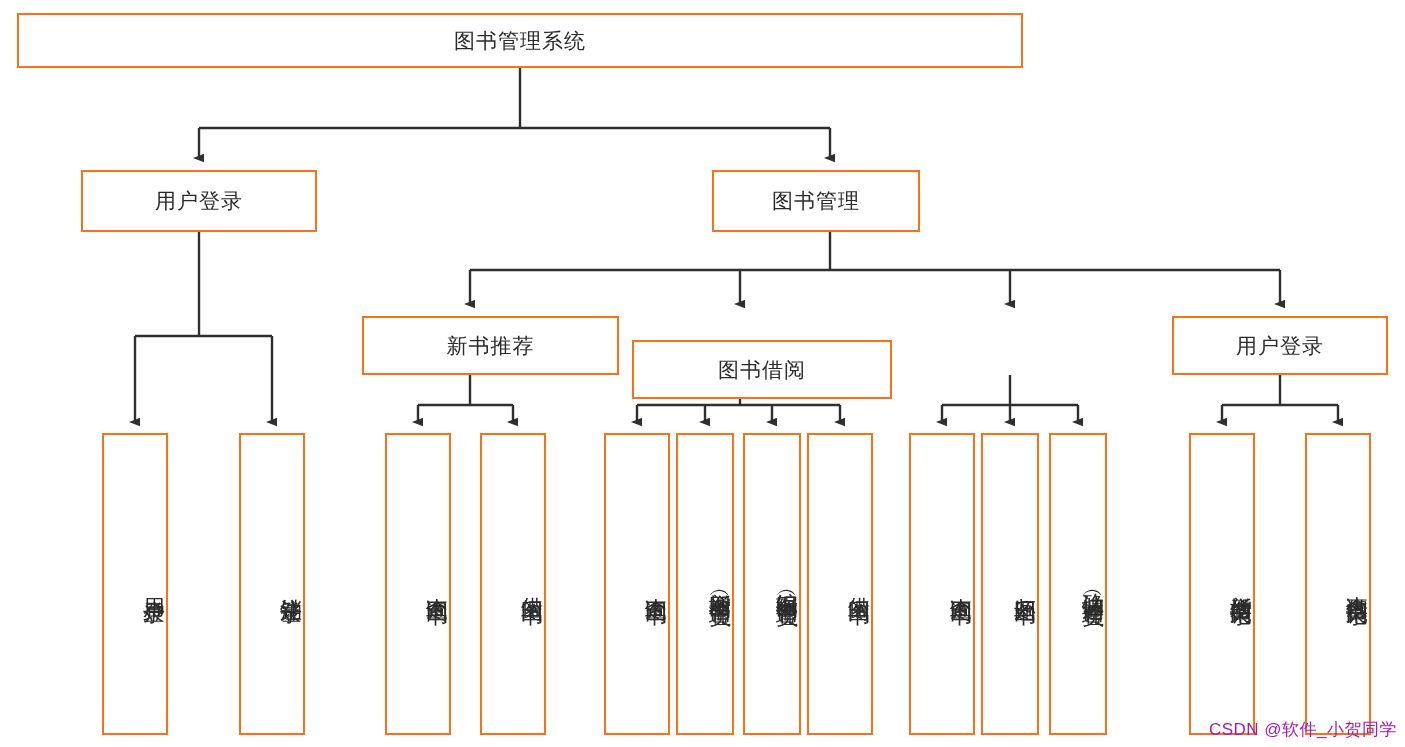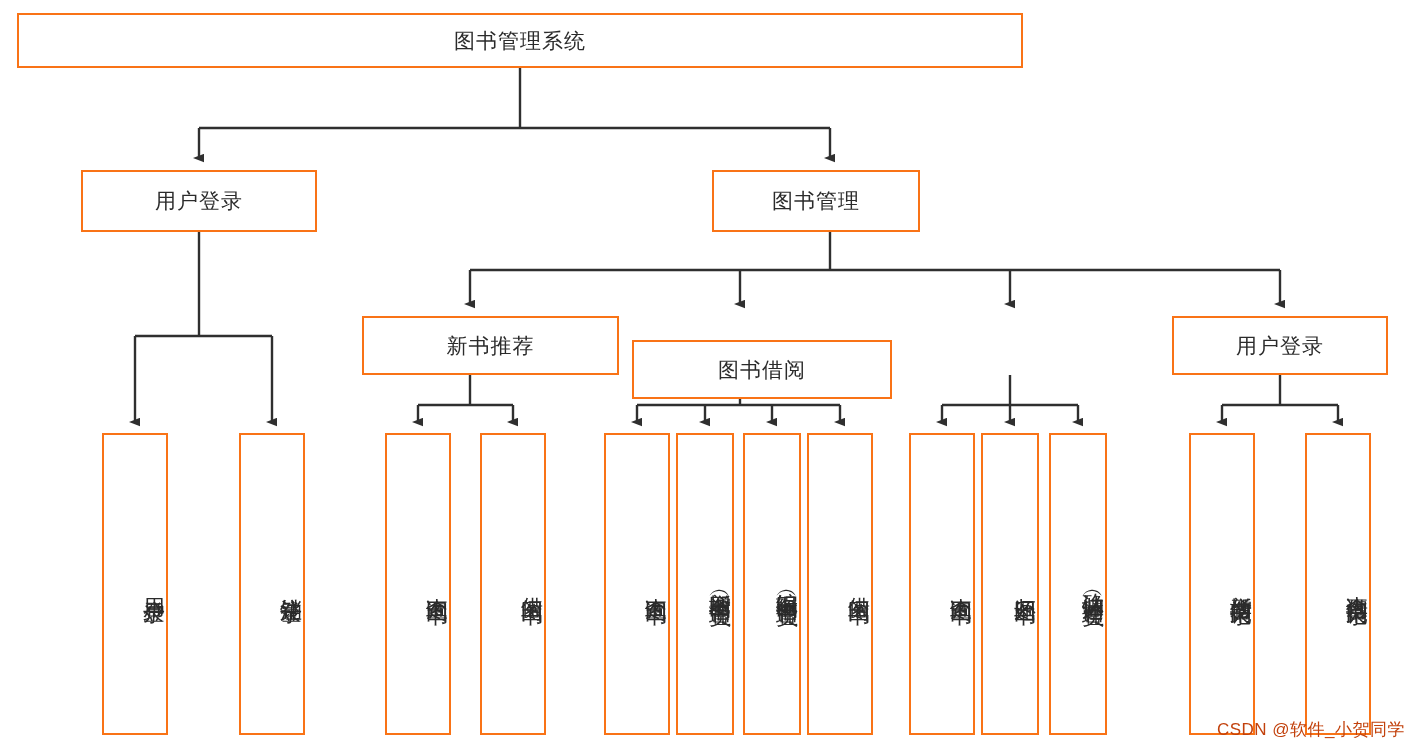--- a/index.html
+++ b/index.html
@@ -54,24 +54,24 @@
   }
   .node .label {
     display: block;
     white-space: pre-line;
   }
   .node.vert .label {
     white-space: normal;
   }
   .watermark {
     position: absolute;
-    right: 0;
+    right: 8px;
     bottom: 6px;
     font-size: 17px;
-    color: #c2410c;
+    color: #a21caf;
     letter-spacing: 0.5px;
     z-index: 5;
     white-space: nowrap;
   }
 </style>
 </head>
 <body>
 
 <div id="canvas">
 

